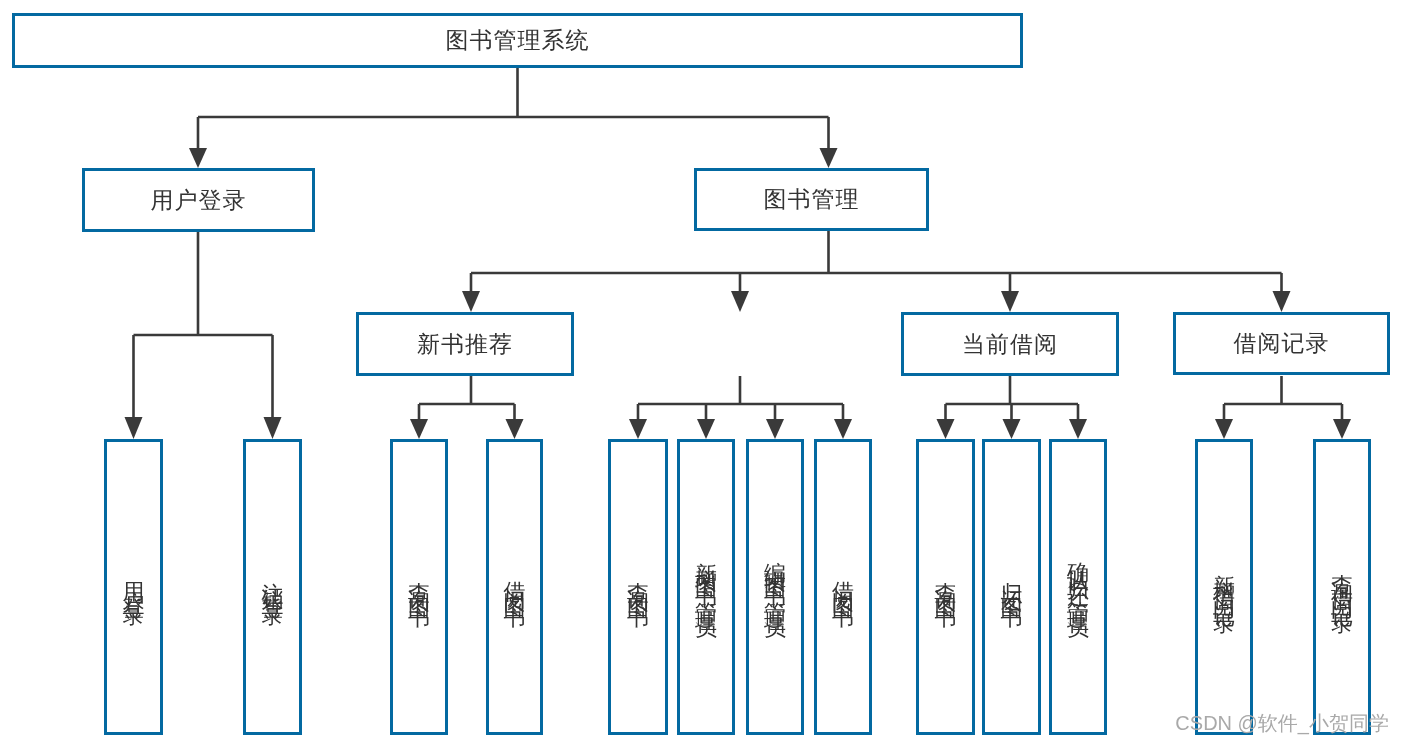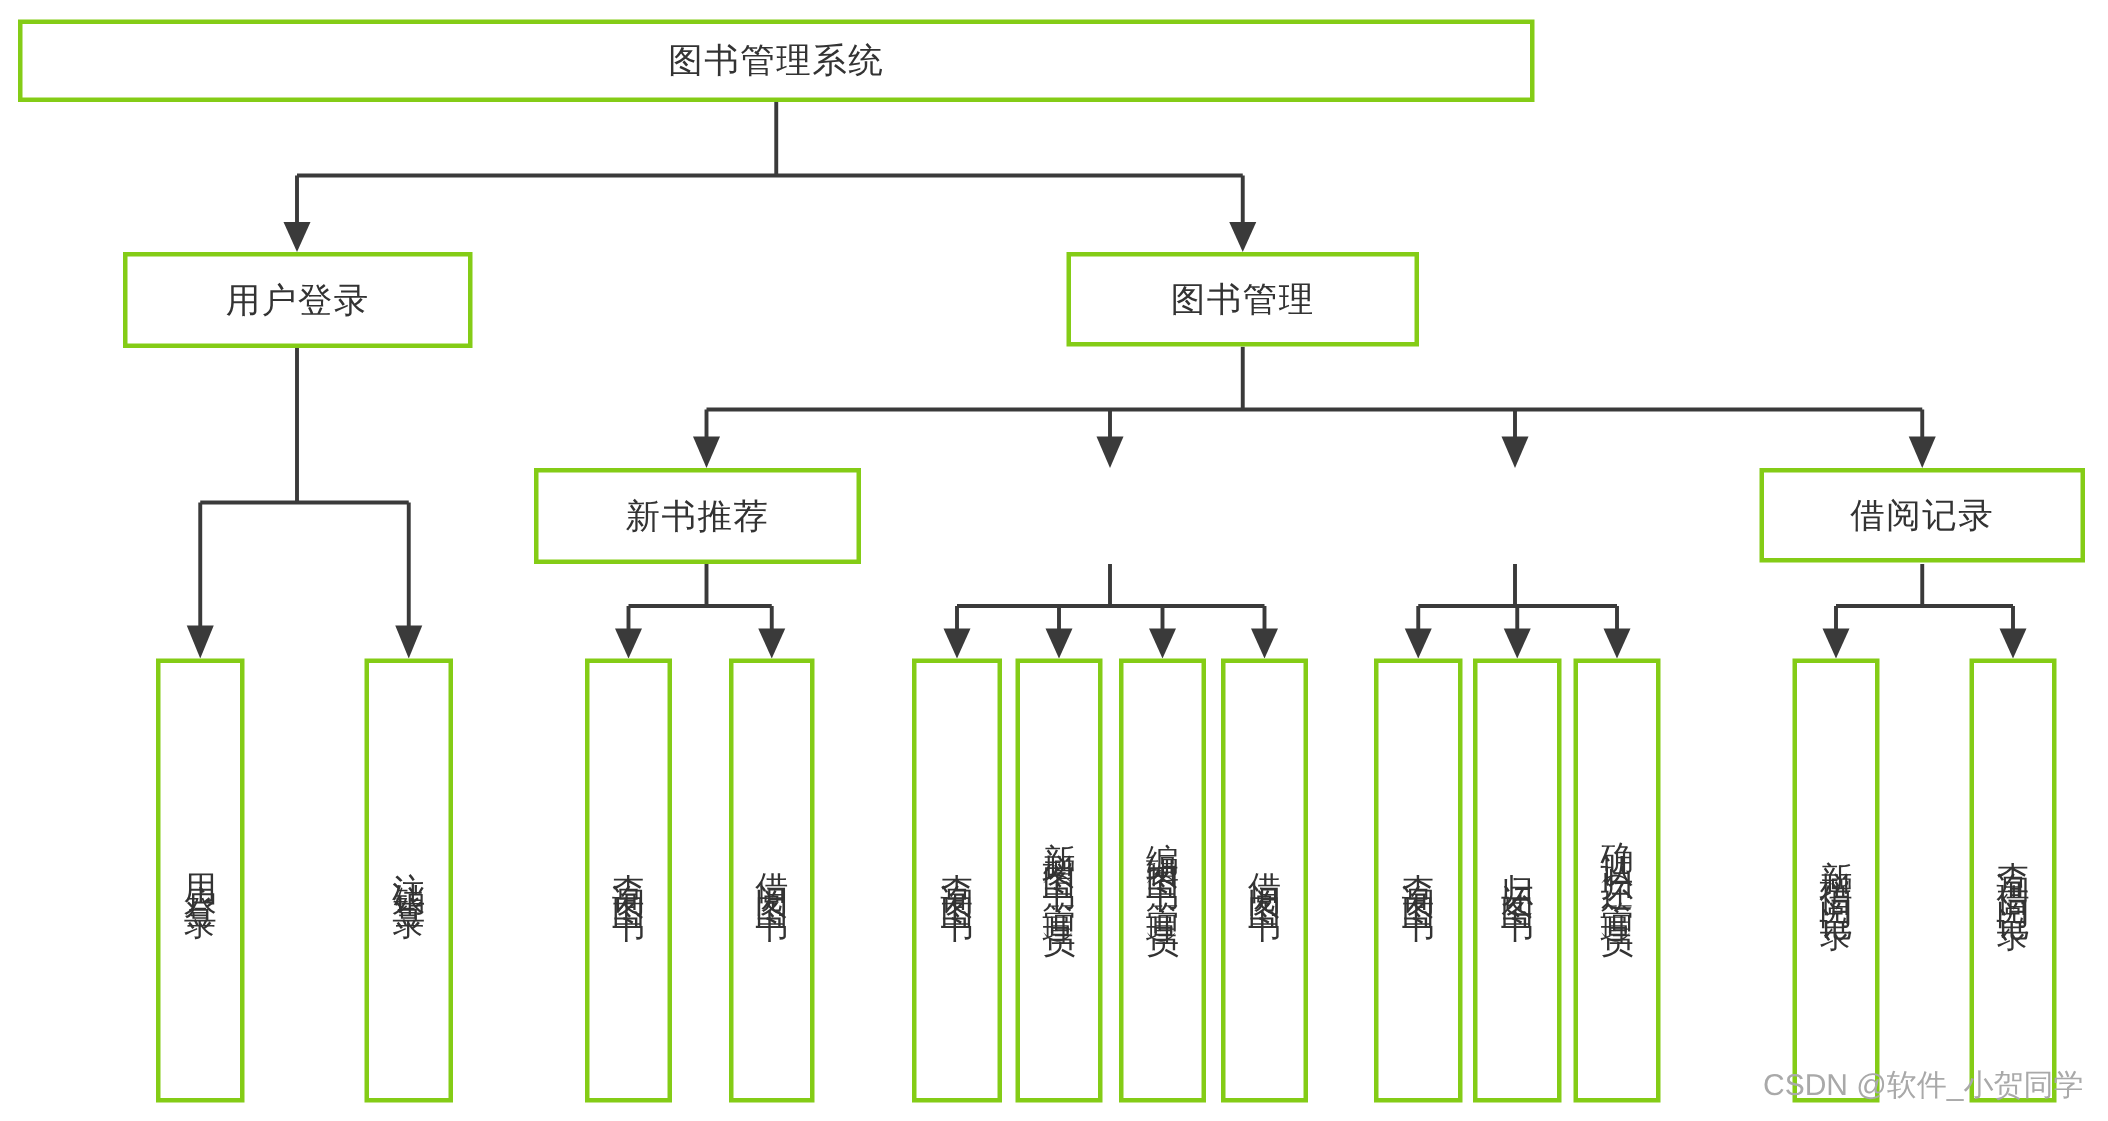--- a/index.html
+++ b/index.html
@@ -7,21 +7,21 @@
     position:relative;
     width:1405px;height:747px;
     background:#ffffff;
     font-family:"Liberation Sans", sans-serif;
     overflow:hidden;
   }
   .connectors{position:absolute;left:0;top:0;width:1405px;height:747px;}
   .box{
     position:absolute;
     box-sizing:border-box;
-    border:3px solid #84cc16;
+    border:3px solid #0369a1;
     background:#ffffff;
     display:flex;
     align-items:center;
     justify-content:center;
     color:#333333;
   }
   .box.h span{
     font-size:23px;
     letter-spacing:1px;
     white-space:nowrap;
@@ -89,26 +89,29 @@
     </g>
   </svg>
 
   <div class="box h" style="left:12px;top:13px;width:1011px;height:55px">
     <span>图书管理系统</span>
   </div>
 
   <div class="box h" style="left:82px;top:168px;width:233px;height:64px">
     <span>用户登录</span>
   </div>
-  <div class="box h" style="left:711px;top:168px;width:235px;height:63px">
+  <div class="box h" style="left:694px;top:168px;width:235px;height:63px">
     <span>图书管理</span>
   </div>
 
   <div class="box h" style="left:356px;top:312px;width:218px;height:64px">
     <span>新书推荐</span>
+  </div>
+  <div class="box h" style="left:901px;top:312px;width:218px;height:64px">
+    <span>当前借阅</span>
   </div>
   <div class="box h" style="left:1173px;top:312px;width:217px;height:63px">
     <span>借阅记录</span>
   </div>
 
   <div class="box v" style="left:104px;top:439px;width:59px;height:296px">
     <span>用户登录</span>
   </div>
   <div class="box v" style="left:243px;top:439px;width:59px;height:296px">
     <span>注销登录</span>

